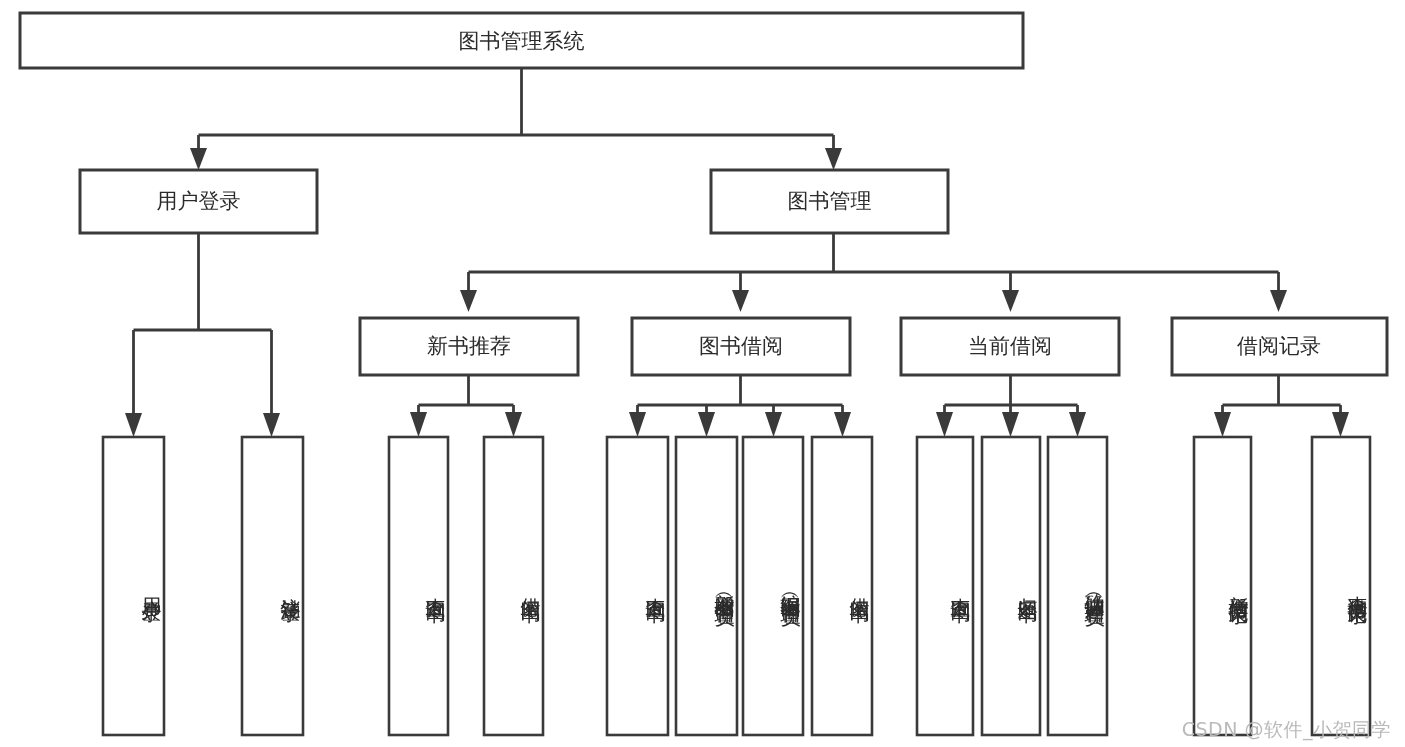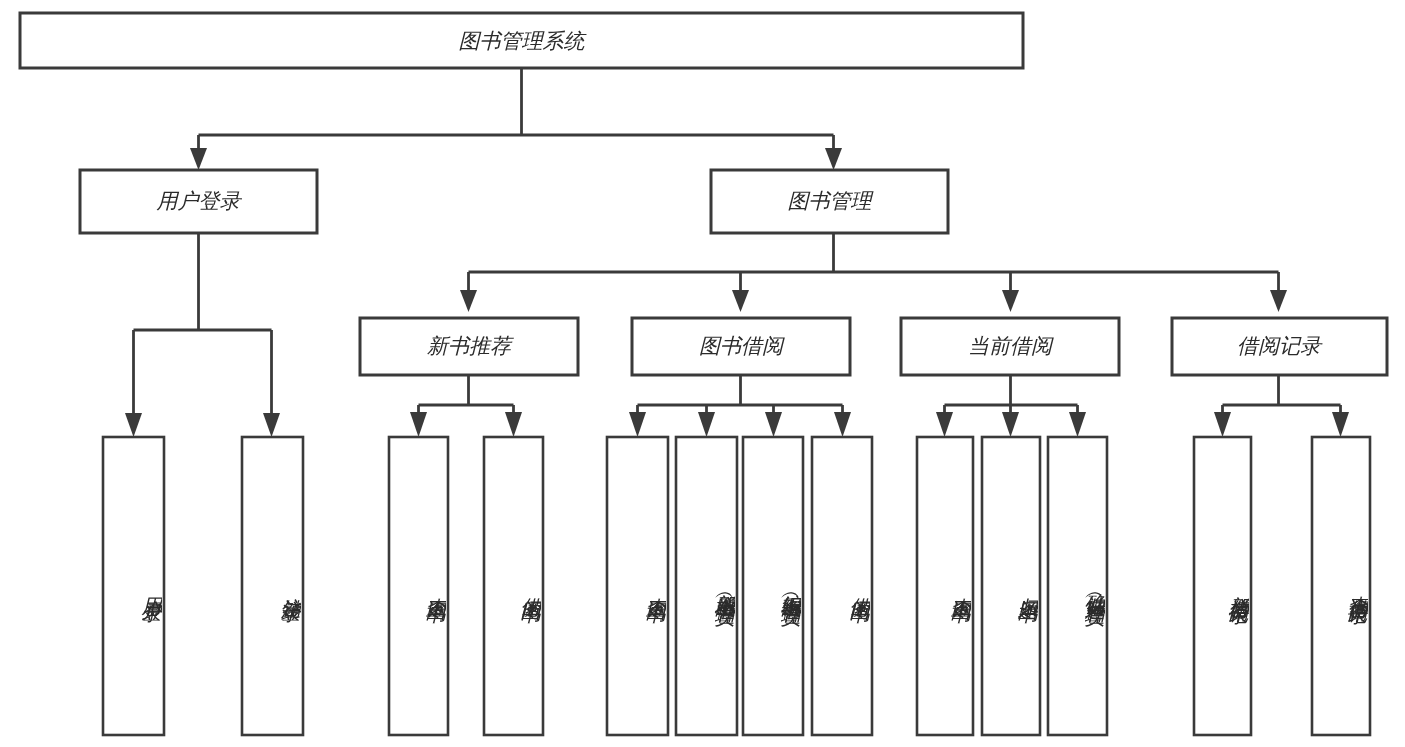--- a/index.html
+++ b/index.html
@@ -13,21 +13,20 @@
     font-family: "DejaVu Sans", "Liberation Sans", sans-serif;
     overflow: hidden;
     position: relative;
   }
   #diagram-root {
     position: absolute;
     left: 0;
     top: 0;
     width: 1405px;
     height: 747px;
-    font-style: italic;
   }
   svg.flow {
     display: block;
     width: 1405px;
     height: 747px;
   }
   .node-box {
     fill: #ffffff;
     stroke: #3a3a3a;
     stroke-width: 3;
@@ -304,13 +303,14 @@
       <rect class="node-box-thin" x="1312" y="437" width="58" height="298"></rect>
       <foreignObject x="1314" y="443" width="54" height="286">
         <div xmlns="http://www.w3.org/1999/xhtml" class="leaf-label-wrap">
           <div class="node-label-v">查询借阅记录</div>
         </div>
       </foreignObject>
     </g>
 
   </svg>
 
+  <div class="watermark">CSDN @软件_小贺同学</div>
 </div>
 
 </body></html>

